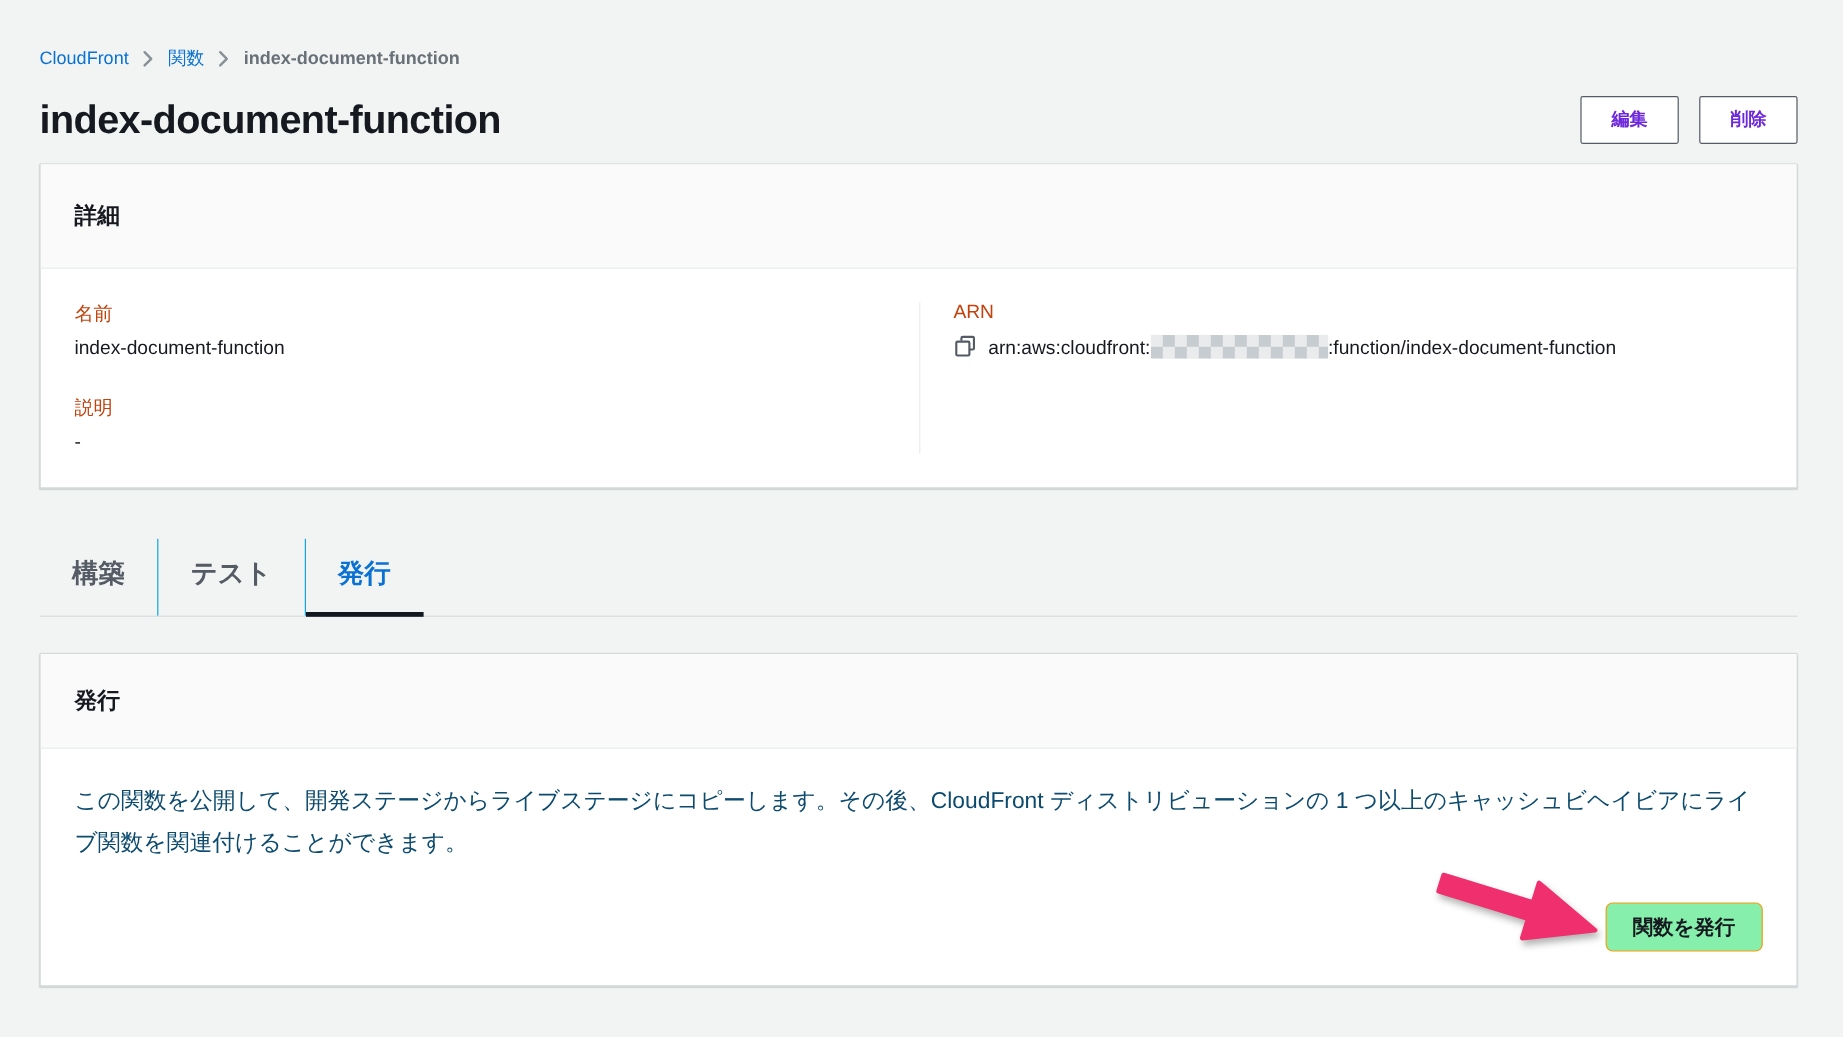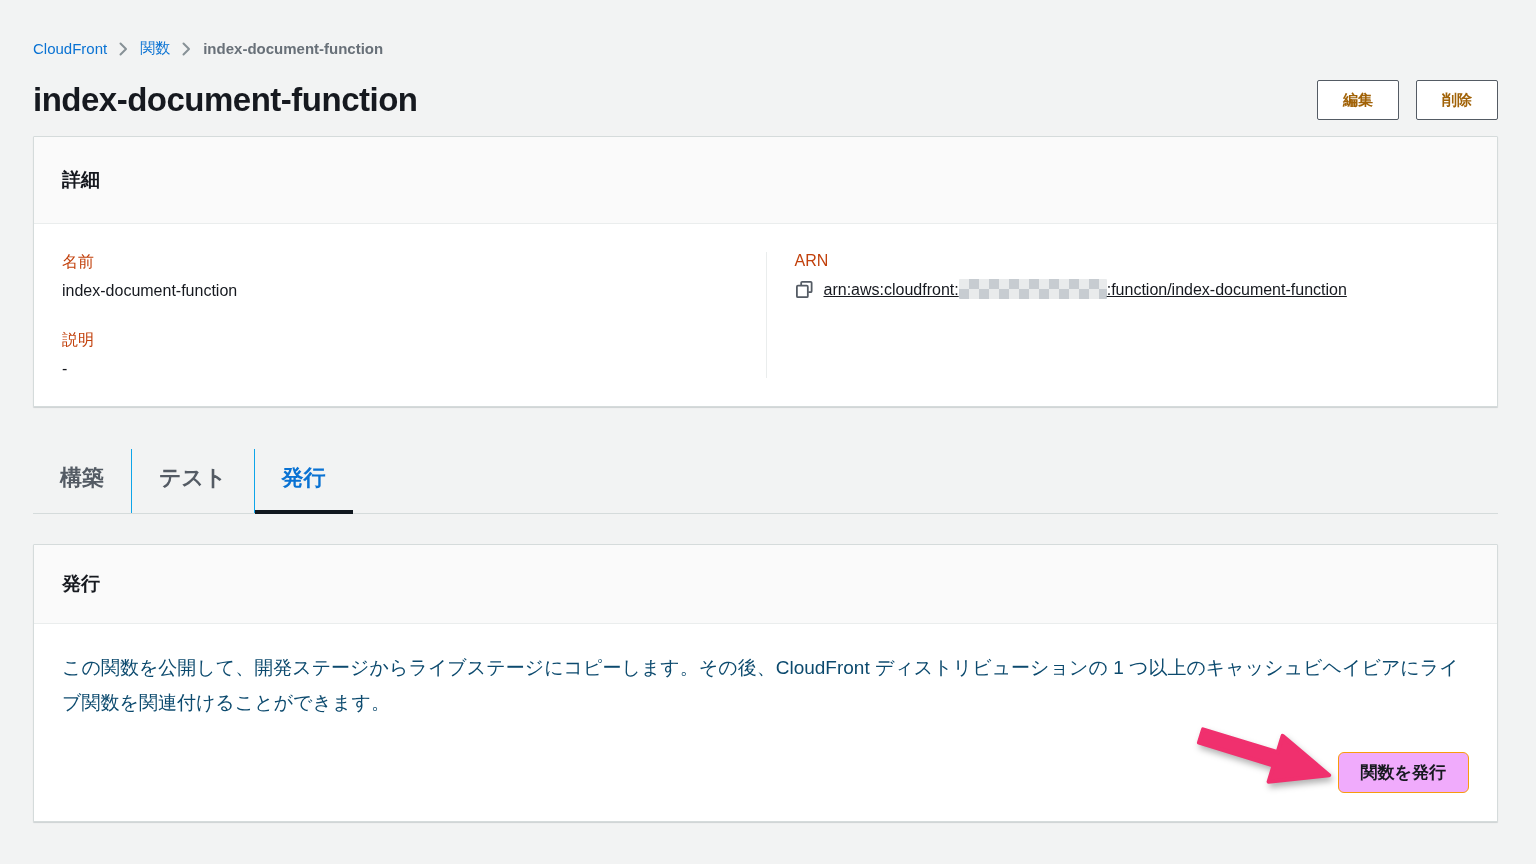--- a/index.html
+++ b/index.html
@@ -18,21 +18,21 @@
   .breadcrumb a { color: #0972d3; text-decoration: none; cursor: pointer; }
   .crumb-sep { display: inline-flex; align-items: center; }
   .crumb-current { color: #687078; font-weight: 700; }
 
   
   .title-row { display: flex; align-items: center; justify-content: space-between; margin-top: 22px; }
   .page-title { font-size: 33px; font-weight: 700; color: #16191f; letter-spacing: -0.5px; }
   .btn-group { display: flex; gap: 17px; }
   .btn-secondary {
     background: #fff; border: 1px solid #545b64; border-radius: 2px;
-    color: #a16207; font-weight: 700; font-size: 15px;
+    color: #6d28d9; font-weight: 700; font-size: 15px;
     padding: 0 25px; height: 40px; line-height: 38px; cursor: pointer;
     font-family: inherit;
   }
 
   
   .card {
     background: #fff; border: 1px solid #d5dbdb; border-radius: 1px;
     box-shadow: 0 1px 1px 0 rgba(0, 28, 36, 0.15);
   }
   .card-details { margin-top: 16px; }
@@ -42,21 +42,21 @@
   }
   .card-title { font-size: 19px; font-weight: 700; color: #16191f; }
 
   .details-body { display: grid; grid-template-columns: 1fr 1fr; padding: 28px 0; }
   .details-col { padding: 0 28px; }
   .details-col + .details-col { border-left: 1px solid #eaeded; padding-left: 28px; }
   .field { margin-bottom: 30px; }
   .field:last-child { margin-bottom: 0; }
   .field-label { color: #c2410c; font-size: 16px; margin-bottom: 9px; }
   .field-value { color: #16191f; font-size: 16px; }
-  .arn-row { display: flex; align-items: flex-end; gap: 10px; text-decoration: underline; }
+  .arn-row { display: flex; align-items: flex-start; gap: 10px; }
   .copy-icon { display: inline-flex; cursor: pointer; flex: 0 0 auto; }
   .mosaic {
     display: inline-block; width: 148px; height: 20px; vertical-align: -4px;
     background: repeating-conic-gradient(#c7ccd1 0% 25%, #e9ebec 0% 50%);
     background-size: 20px 20px; border-radius: 1px;
   }
 
   
   .tabs { margin-top: 42px; display: flex; align-items: stretch; border-bottom: 1px solid #d5dbdb; }
   .tab {
@@ -70,21 +70,21 @@
     height: 4px; background: #11181f;
   }
 
   
   .card-publish { margin-top: 30px; }
   .card-publish .card-header { padding: 26px 28px; }
   .publish-body { padding: 26px 28px 28px 28px; }
   .publish-desc { font-size: 19px; line-height: 1.85; color: #0c4a6e; max-width: 1410px; }
   .publish-actions { display: flex; justify-content: flex-end; margin-top: 32px; }
   .btn-primary {
-    background: #f0abfc; border: 1px solid #f89c0c; border-radius: 6px;
+    background: #86efac; border: 1px solid #f89c0c; border-radius: 6px;
     color: #16191f; font-weight: 700; font-size: 17px; font-family: inherit;
     padding: 0 22px; height: 41px; line-height: 39px; cursor: pointer;
   }
 
   
   .annot-arrow {
     position: absolute; left: 1193px; top: 720px; pointer-events: none;
     filter: drop-shadow(2px 4px 3px rgba(0,0,0,0.3));
   }
 </style>

